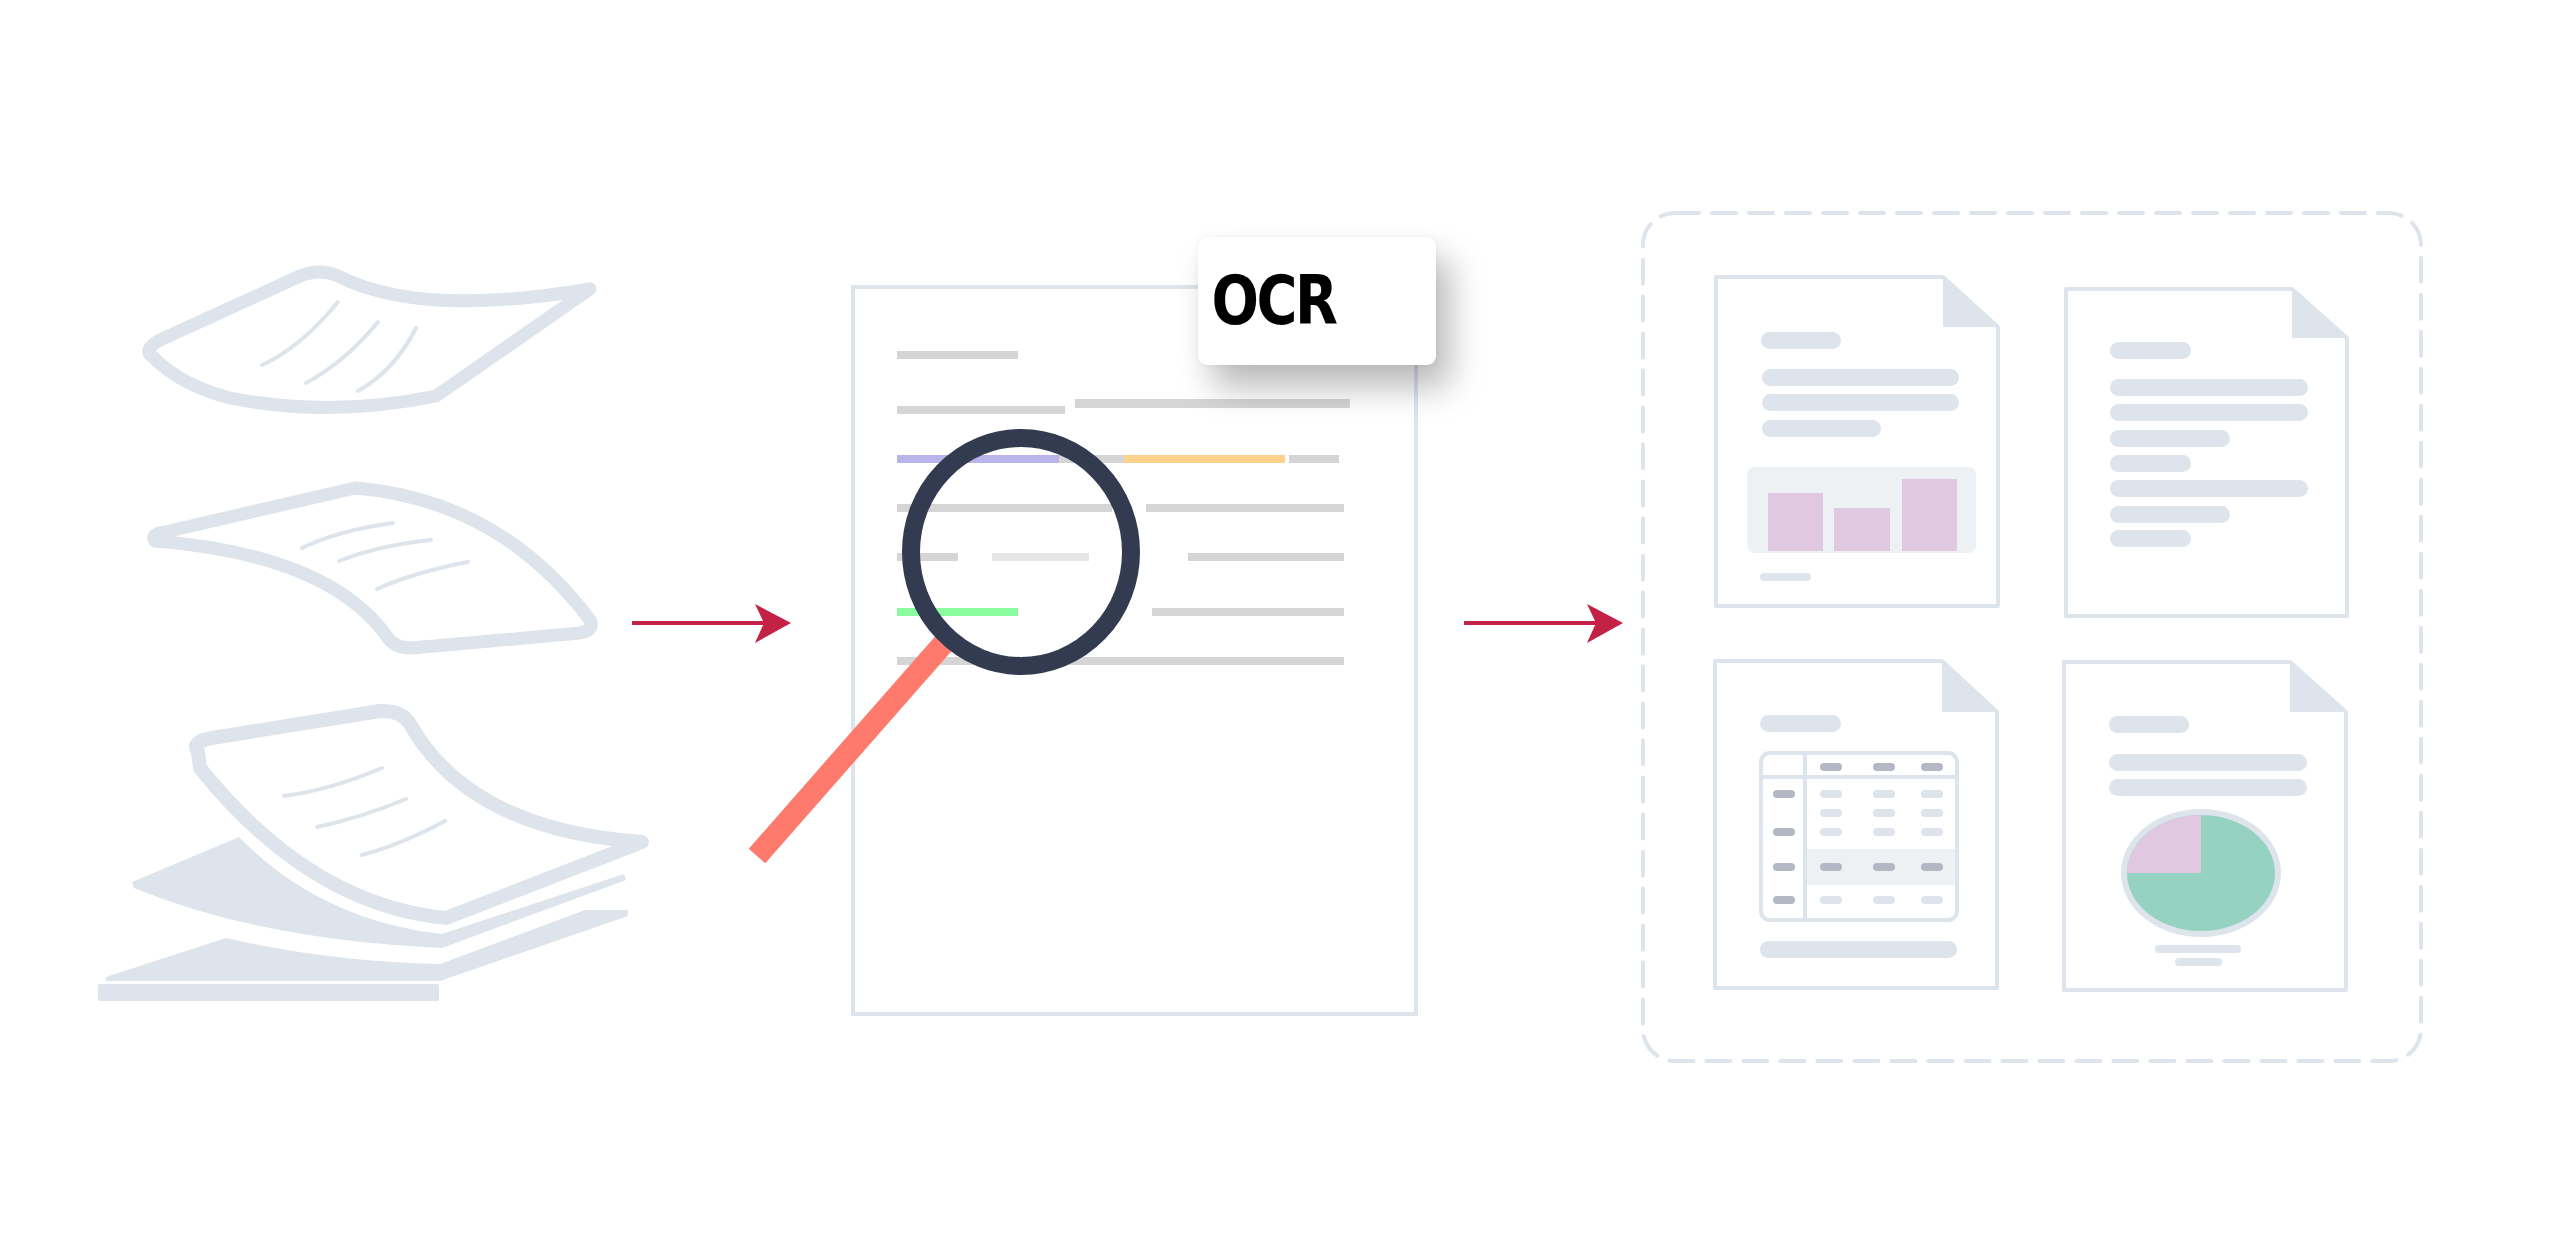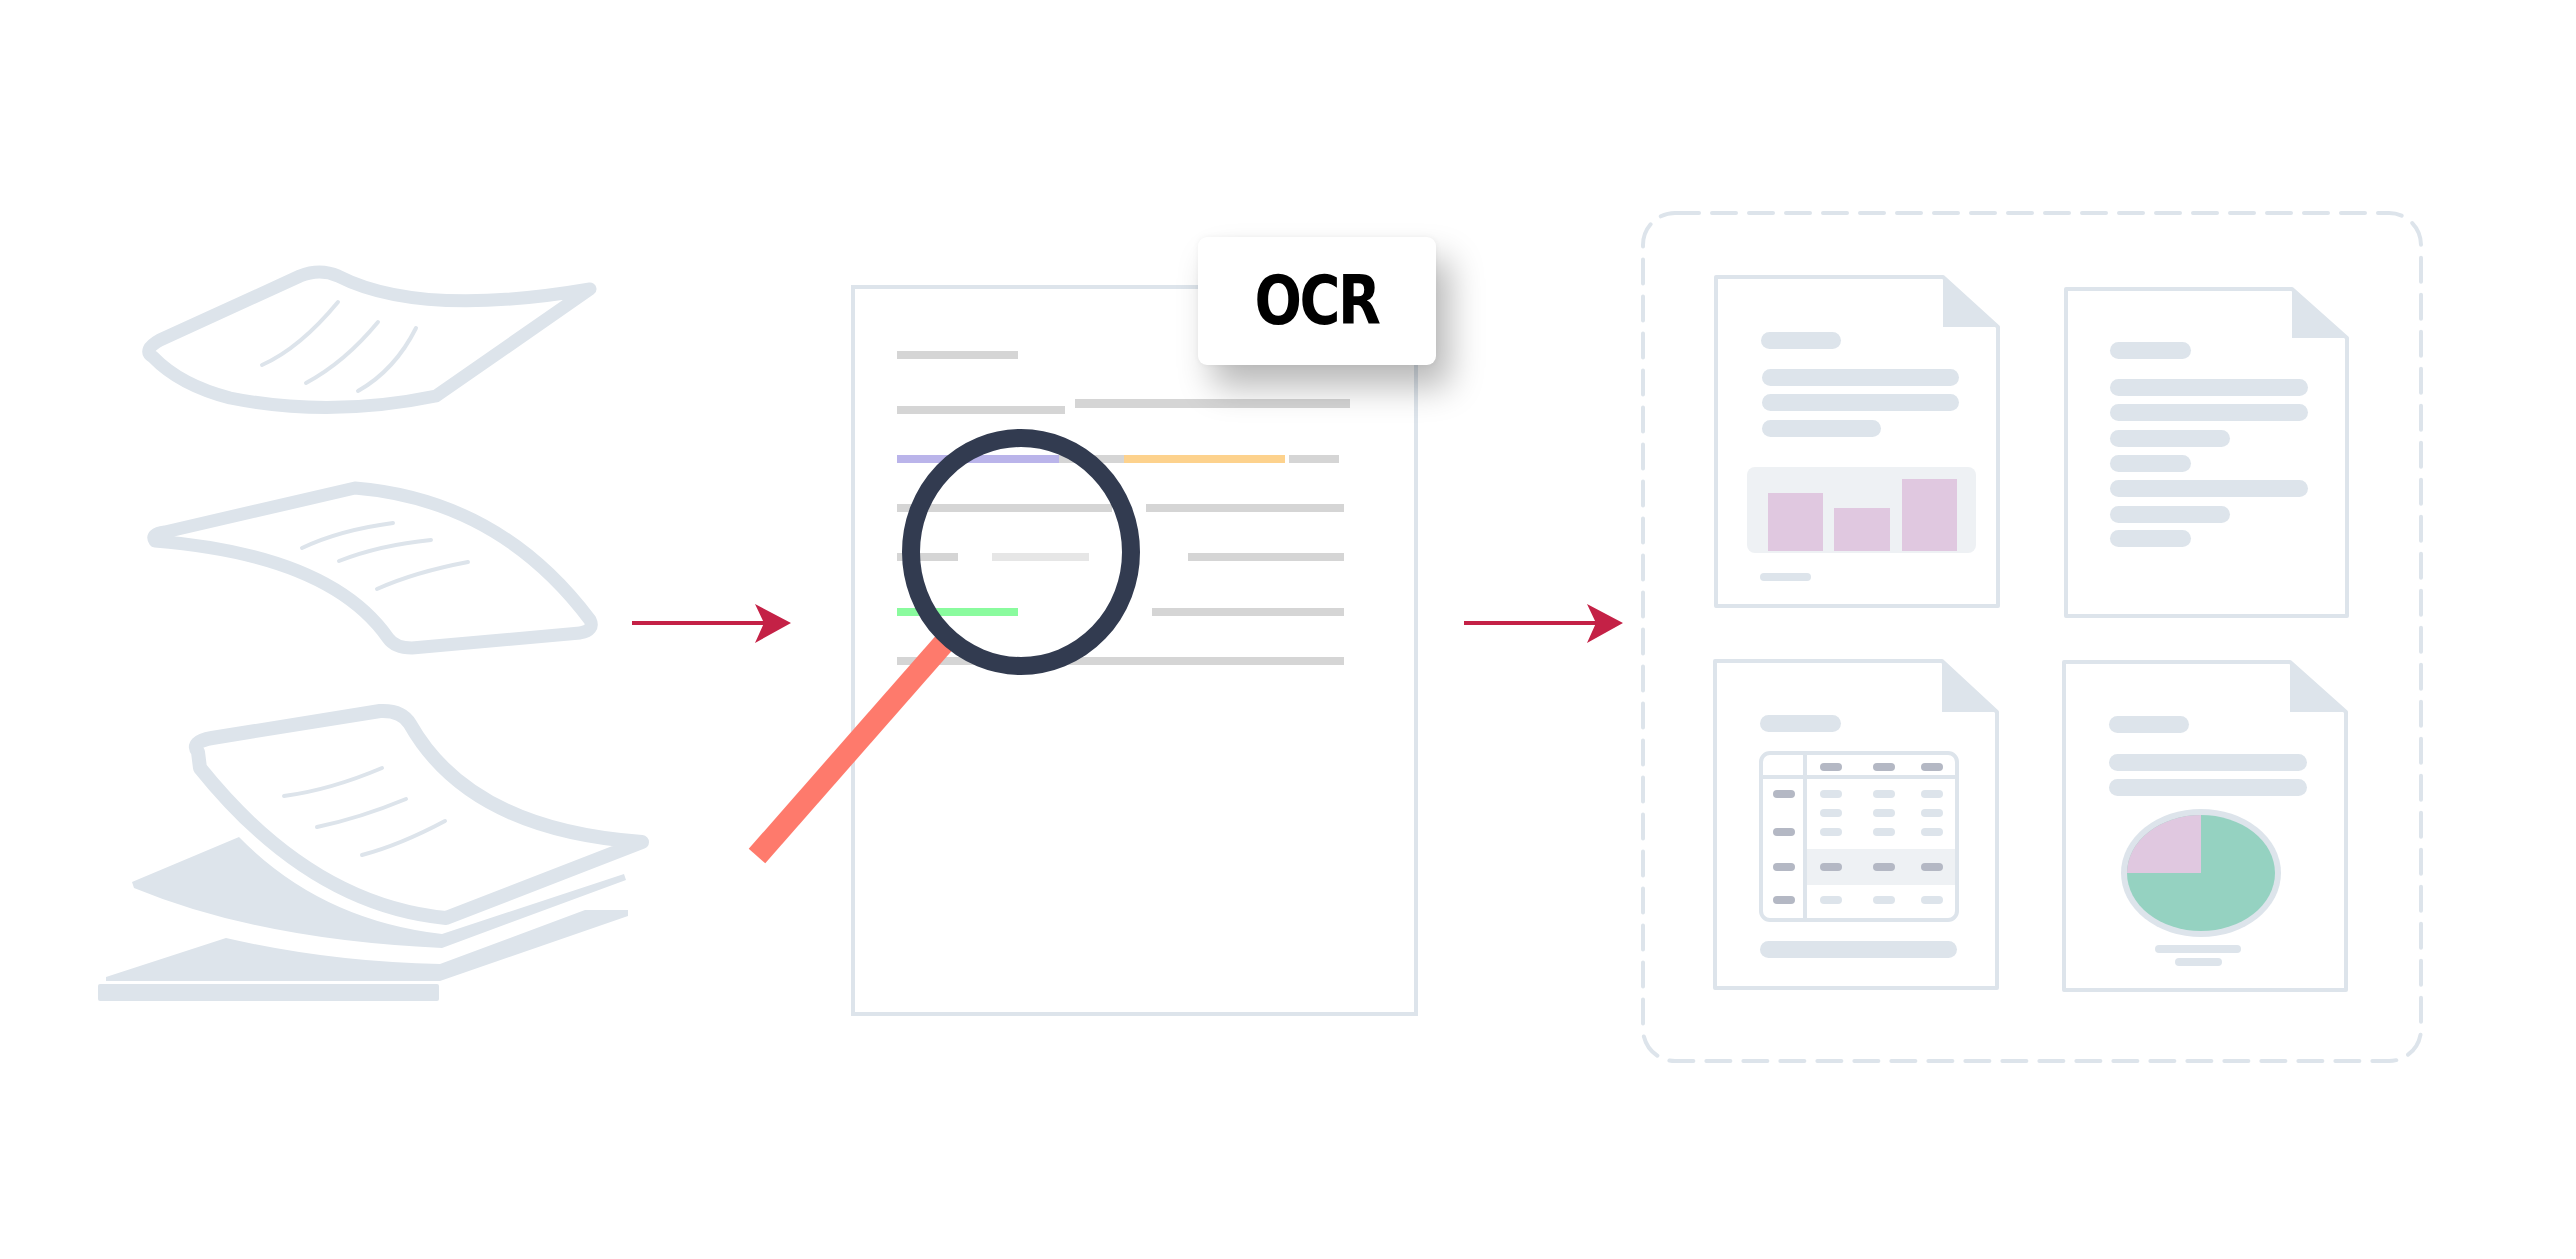--- a/index.html
+++ b/index.html
@@ -2,21 +2,21 @@
 <html><head>
 <meta charset="utf-8">
 <style>
   html, body { margin: 0; padding: 0; background: #ffffff; }
   body { width: 2576px; height: 1259px; position: relative; overflow: hidden; font-family: "DejaVu Sans", sans-serif; }
   #stage { position: absolute; left: 0; top: 0; width: 2576px; height: 1259px; }
   .ocr-card {
     position: absolute; left: 1198px; top: 237px; width: 238px; height: 128px;
     background: #ffffff; border-radius: 9px;
     box-shadow: 14px 22px 34px rgba(0,0,0,0.28), 0 0 6px rgba(0,0,0,0.05);
-    display: flex; align-items: center; justify-content: center;
+    display: flex; align-items: center; justify-content: flex-start;
   }
   .ocr-card span {
     font-family: "DejaVu Sans", sans-serif; font-size: 68px; font-weight: bold; color: #000;
     letter-spacing: -3px; transform: scaleX(0.82); display: inline-block; line-height: 1;
   }
 </style>
 </head>
 <body>
 
 <svg id="stage" width="2576" height="1259" viewBox="0 0 2576 1259" xmlns="http://www.w3.org/2000/svg">

